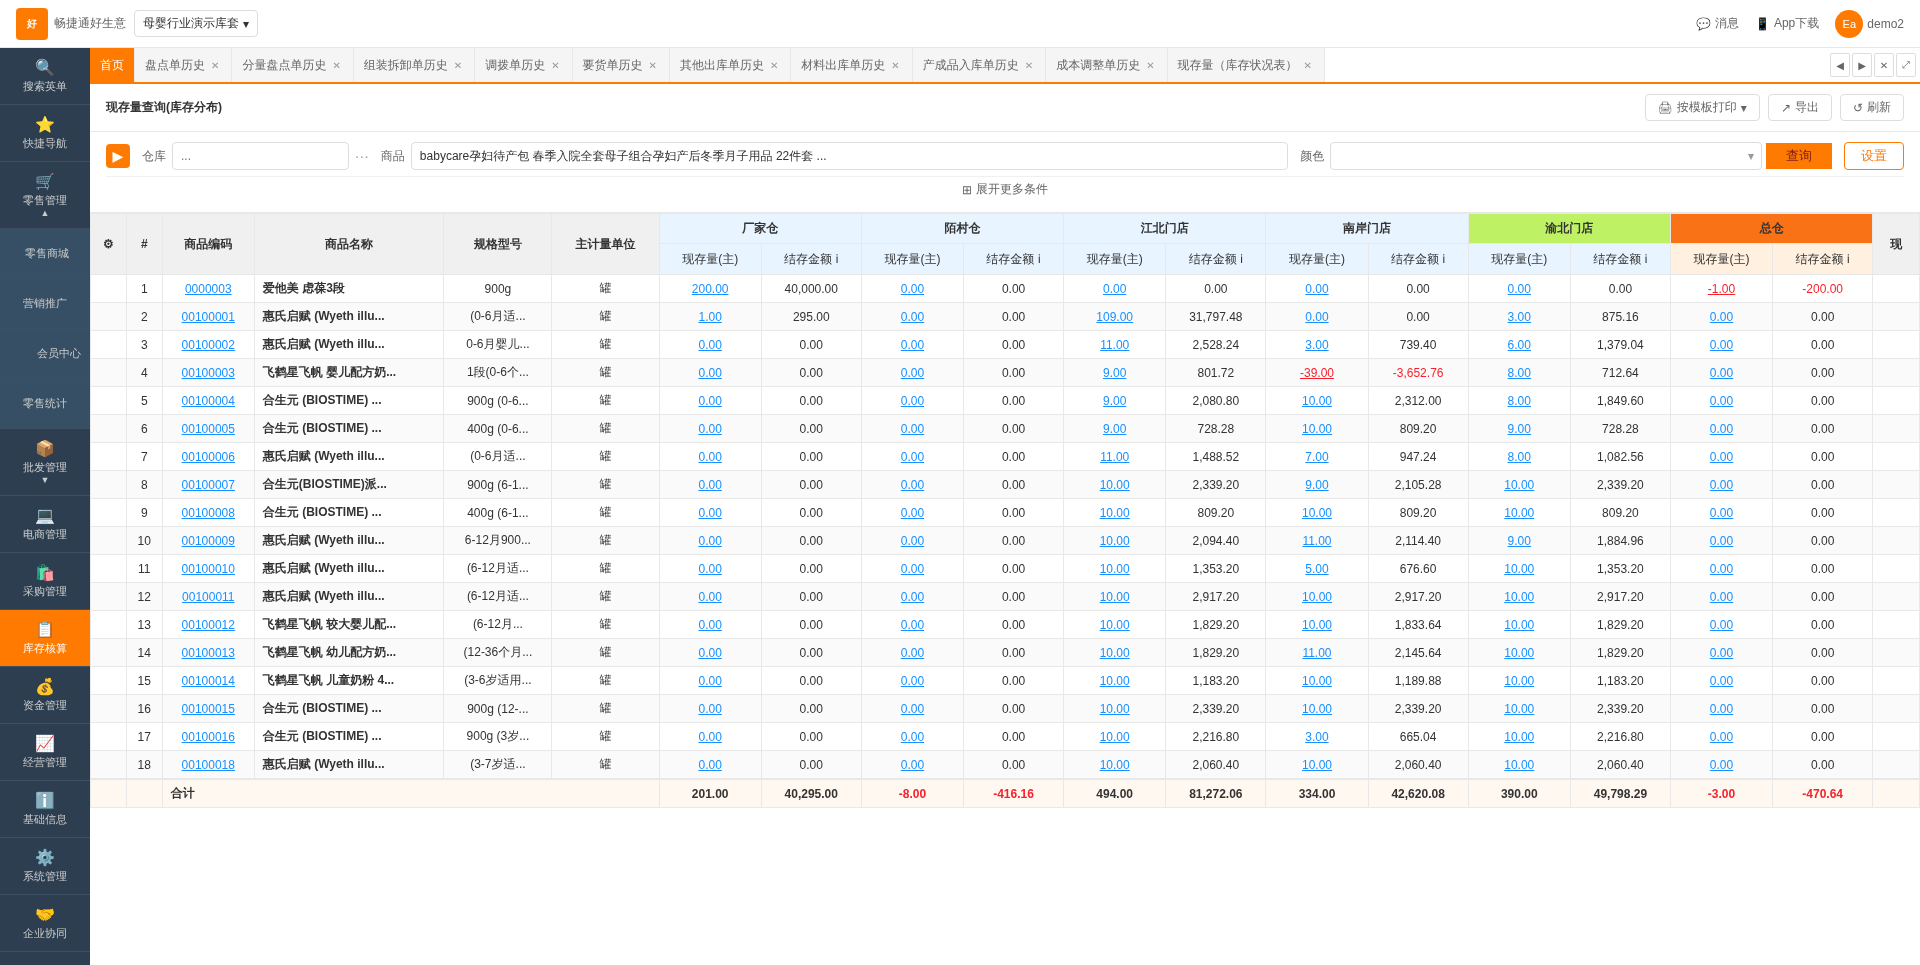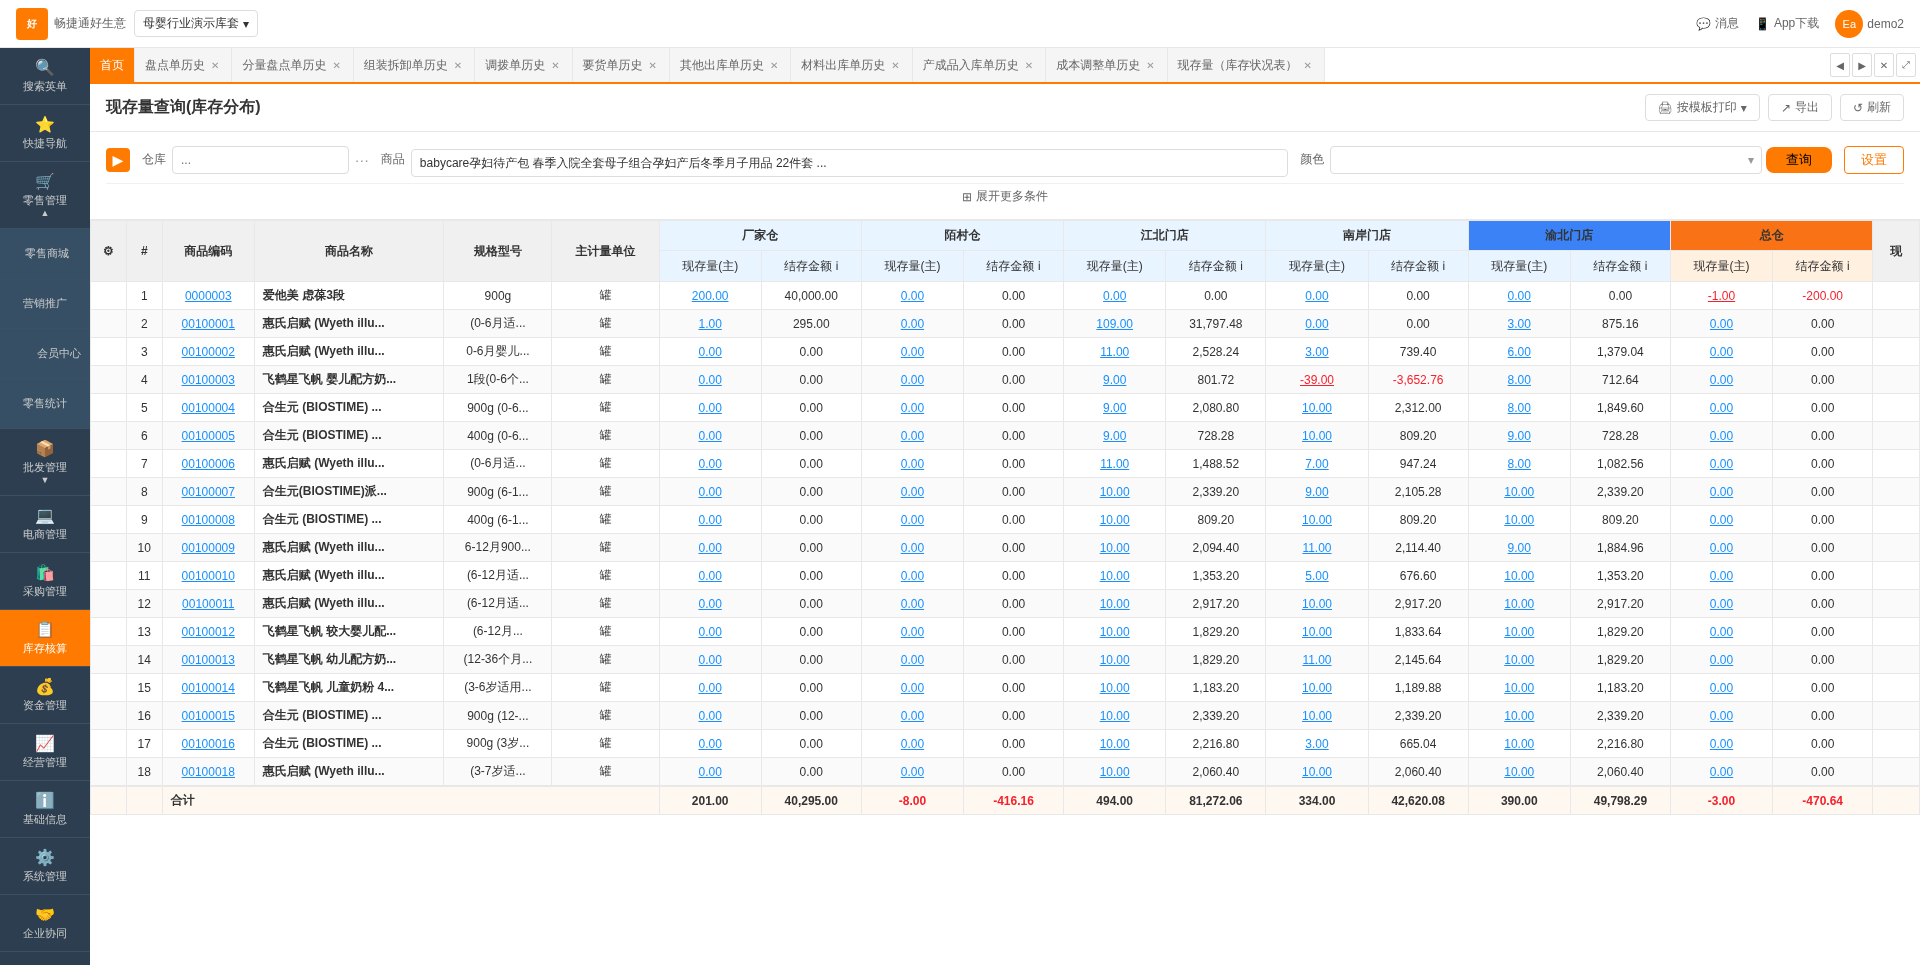--- a/index.html
+++ b/index.html
@@ -103,21 +103,21 @@
     
     
     .page-header {
       display: flex;
       align-items: center;
       justify-content: space-between;
       padding: 10px 16px;
       background: #fff;
       border-bottom: 1px solid #e8e8e8;
     }
-    .page-title { font-size: 16px; font-weight: bold; color: #333; }
+    .page-title { font-size: 12px; font-weight: bold; color: #333; }
     .page-actions { display: flex; gap: 8px; align-items: center; }
     .btn-action {
       display: flex;
       align-items: center;
       gap: 4px;
       padding: 4px 12px;
       border: 1px solid #ddd;
       border-radius: 4px;
       cursor: pointer;
       font-size: 12px;
@@ -145,28 +145,27 @@
       color: #333;
     }
     .filter-input-wide {
       flex: 3;
       height: 28px;
       border: 1px solid #ddd;
       border-radius: 4px;
       padding: 0 8px;
       font-size: 12px;
       color: #333;
-      margin-top: 7px;
     }
     .btn-query {
       padding: 4px 20px;
       background: #ff7a00;
-      color: #000000;
+      color: #7f1d1d;
       border: none;
-      border-radius: 8px;
+      border-radius: 0;
       cursor: pointer;
       font-size: 13px;
     }
     .btn-settings {
       padding: 4px 16px;
       background: #fff;
       color: #ff7a00;
       border: 1px solid #ff7a00;
       border-radius: 4px;
       cursor: pointer;
@@ -408,21 +407,21 @@
           <th rowspan="2" style="width:28px;">⚙</th>
           <th rowspan="2" style="width:36px;">#</th>
           <th rowspan="2">商品编码</th>
           <th rowspan="2">商品名称</th>
           <th rowspan="2">规格型号</th>
           <th rowspan="2">主计量单位</th>
           <th colspan="2" style="background:#e8f4ff;">厂家仓</th>
           <th colspan="2" style="background:#e8f4ff;">陌村仓</th>
           <th colspan="2" style="background:#e8f4ff;">江北门店</th>
           <th colspan="2" style="background:#e8f4ff;">南岸门店</th>
-          <th colspan="2" style="background:#3b82f6;">渝北门店</th>
+          <th colspan="2" style="background:#bef264;">渝北门店</th>
           <th colspan="2" style="background:#f97316;text-align:center;">总仓</th>
           <th rowspan="2">现</th>
         </tr>
         <tr>
           <th style="background:#e8f4ff;">现存量(主)</th>
           <th style="background:#e8f4ff;">结存金额 ℹ</th>
           <th style="background:#e8f4ff;">现存量(主)</th>
           <th style="background:#e8f4ff;">结存金额 ℹ</th>
           <th style="background:#e8f4ff;">现存量(主)</th>
           <th style="background:#e8f4ff;">结存金额 ℹ</th>

